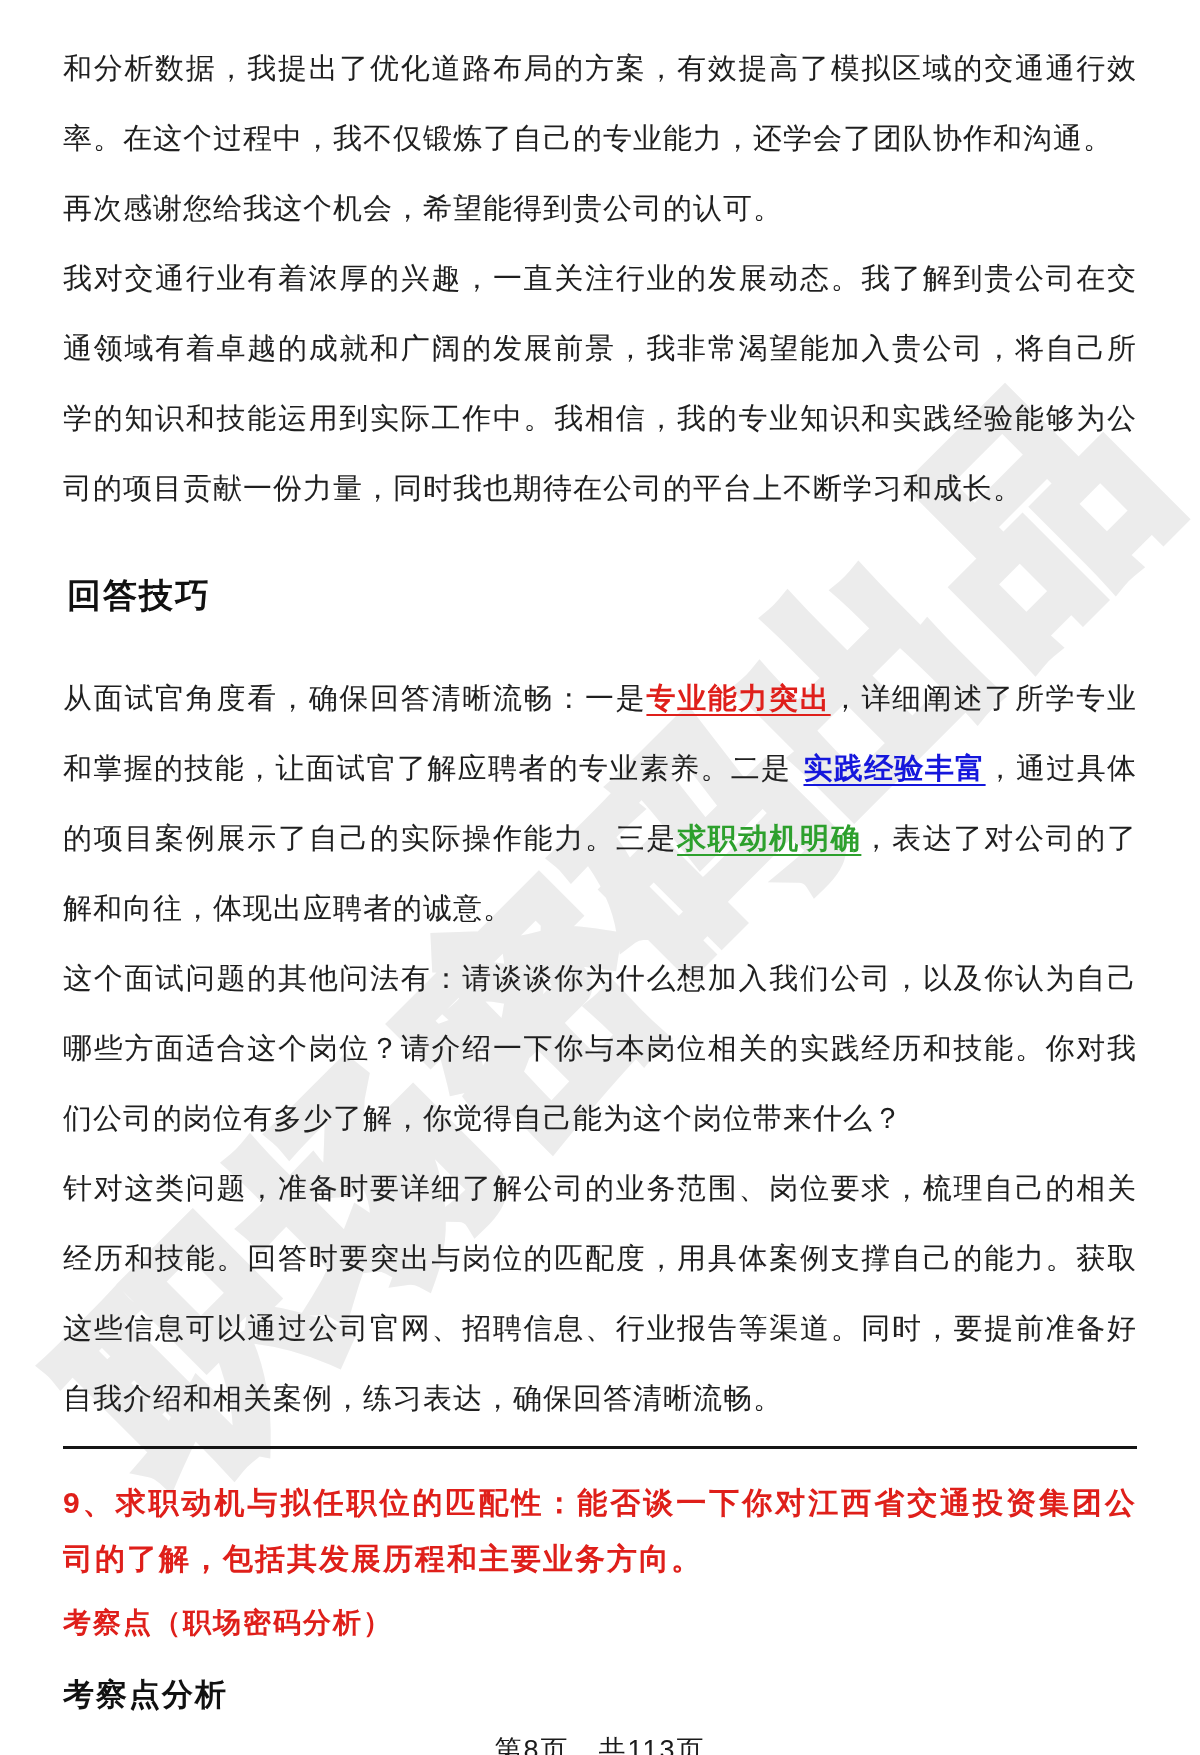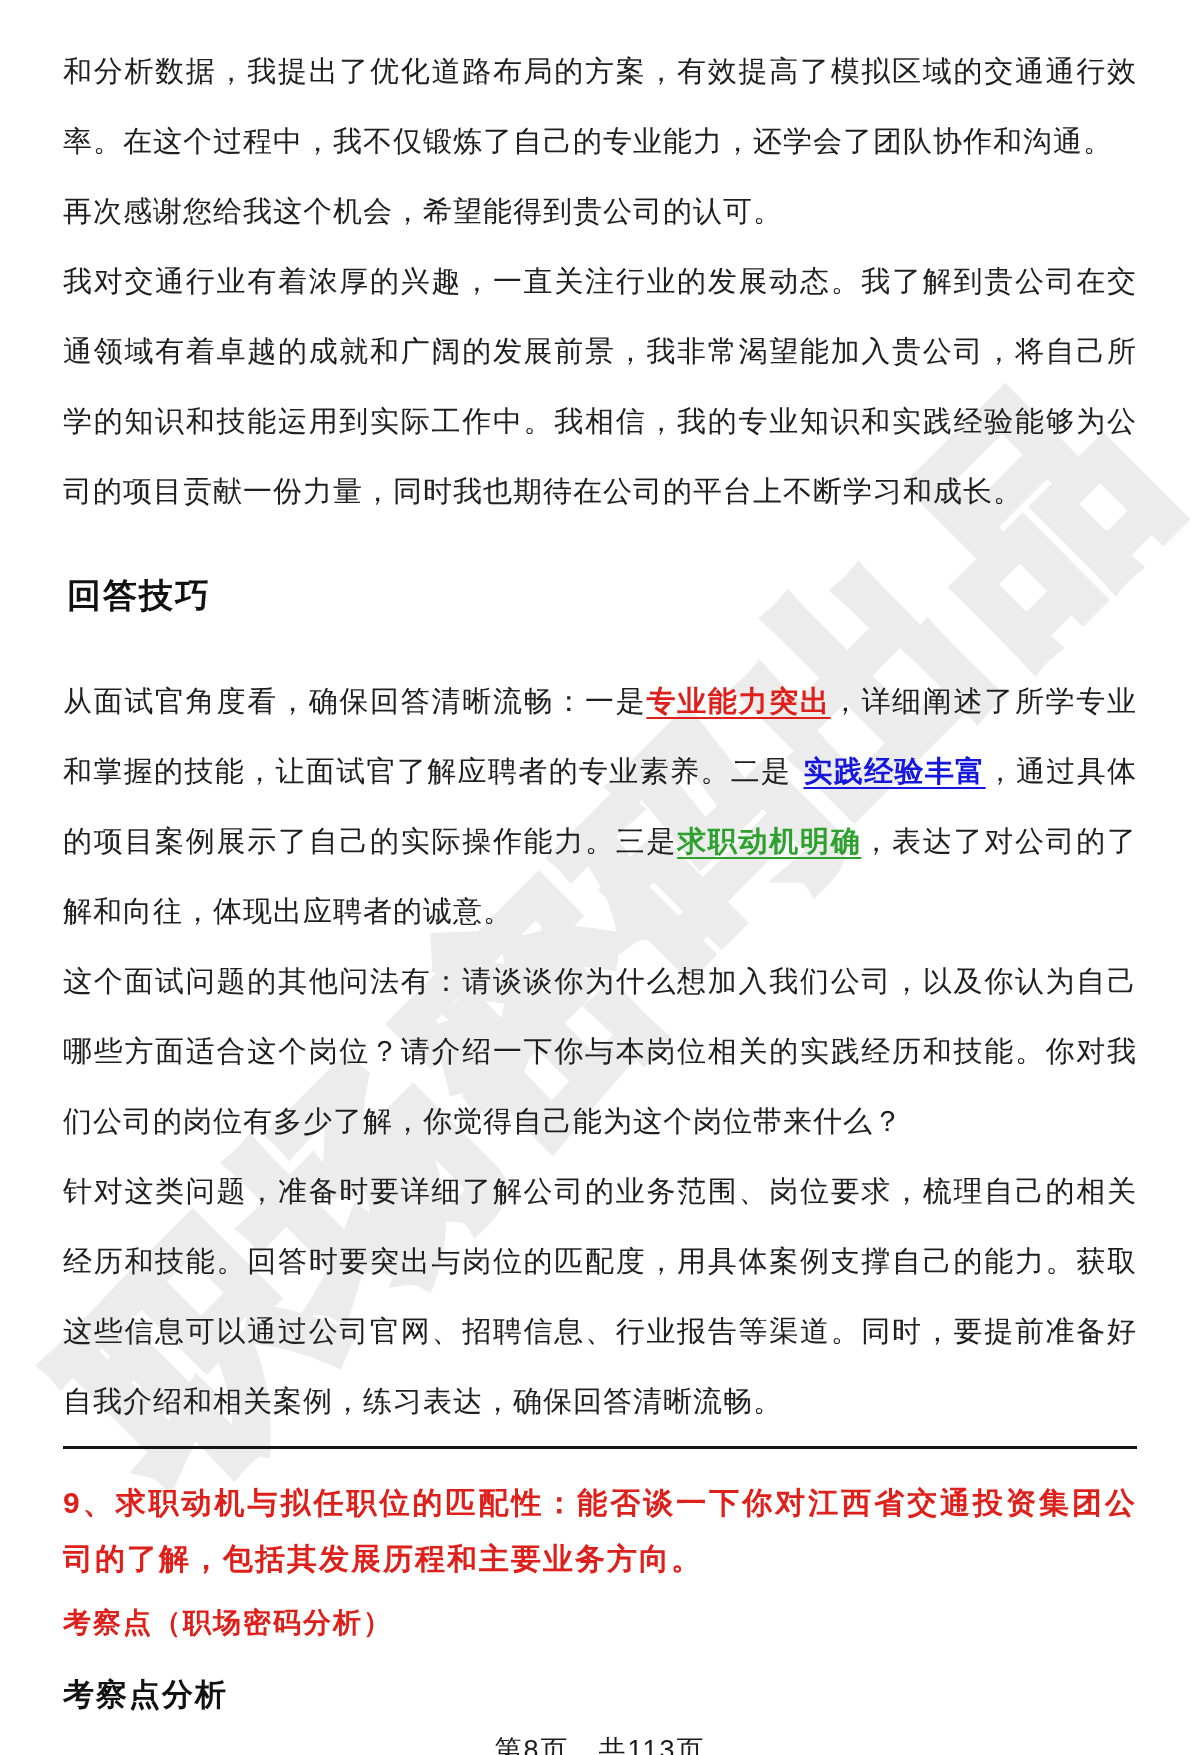--- a/index.html
+++ b/index.html
@@ -32,20 +32,21 @@
     z-index: 1;
     padding: 36px 63px 0 63px;
   }
   p.body {
     margin: 0;
     font-size: 29px;
     line-height: 70px;
     letter-spacing: 1px;
     text-align: justify;
     color: #1f1f1f;
+    font-family: Liberation Mono, monospace;
   }
   h2.tips-heading {
     margin: 44px 0 46px 4px;
     font-size: 34px;
     line-height: 50px;
     font-weight: 700;
     letter-spacing: 2px;
     color: #111111;
   }
   .run-red   { color: var(--c-red);   font-weight: 700; text-decoration: underline; text-decoration-thickness: 2px; text-underline-offset: 6px; cursor: pointer; }

